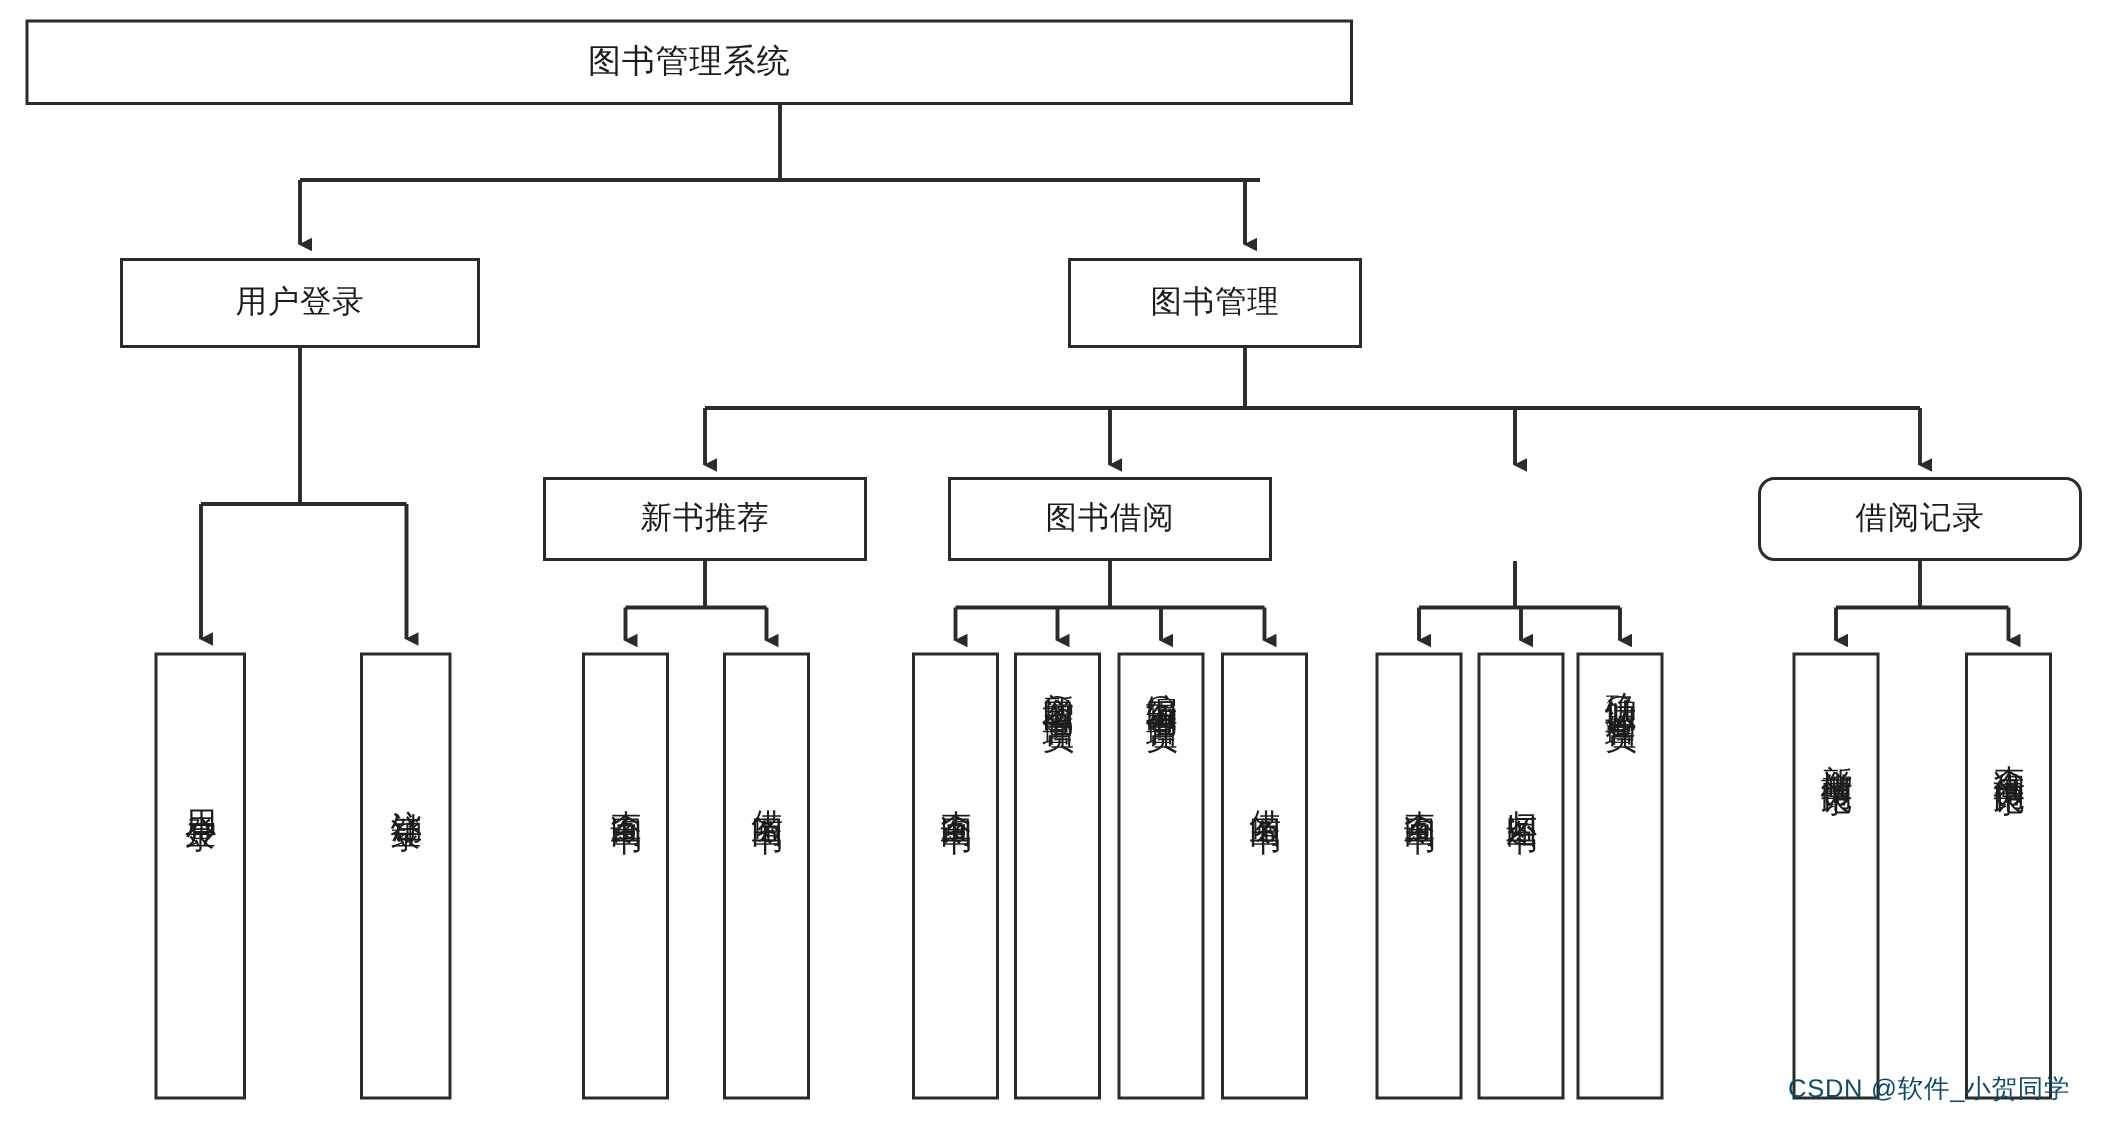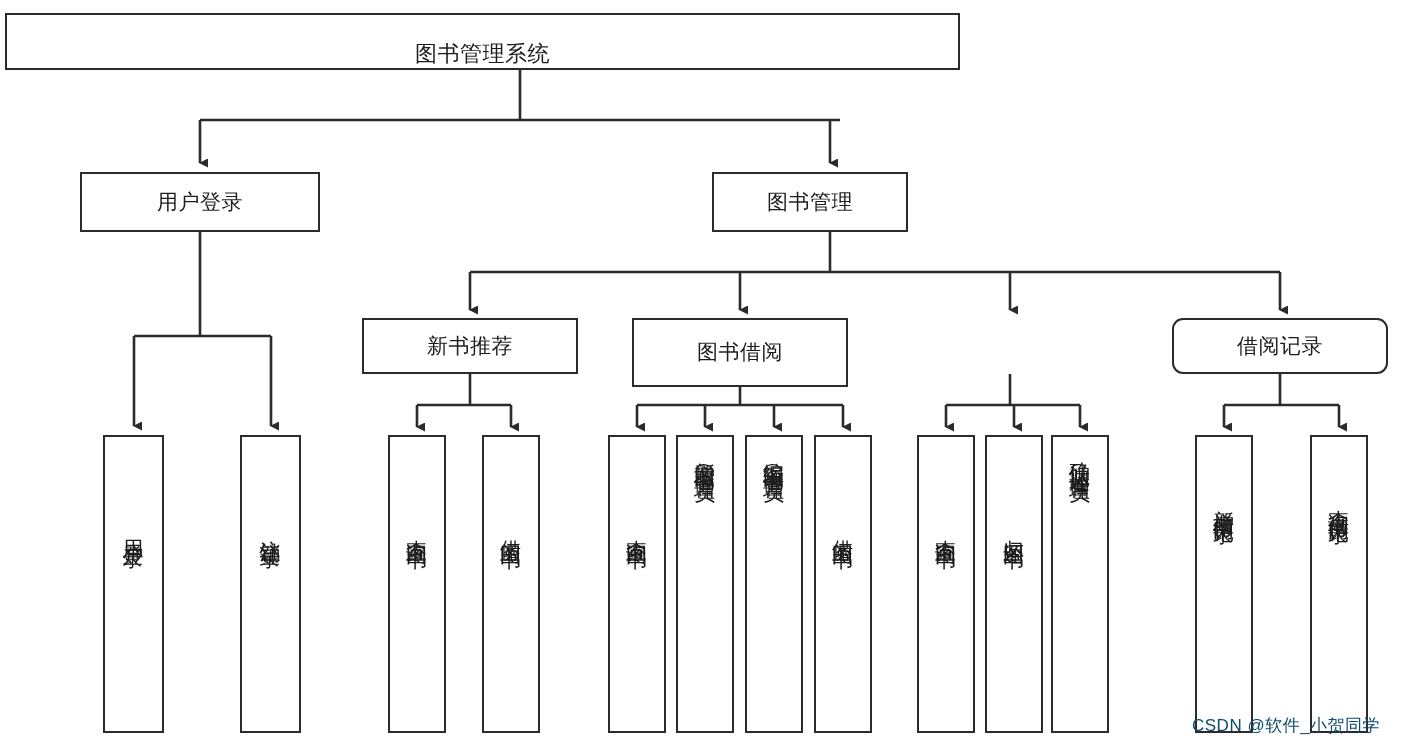--- a/index.html
+++ b/index.html
@@ -126,35 +126,35 @@
       <path d="M 1014 405 L 1014 427" marker-end="url(#arrowhead)"></path>
       <path d="M 1080 405 L 1080 427" marker-end="url(#arrowhead)"></path>
 
       <path d="M 1280 374 L 1280 405"></path>
       <path d="M 1224 405 L 1339 405"></path>
       <path d="M 1224 405 L 1224 427" marker-end="url(#arrowhead)"></path>
       <path d="M 1339 405 L 1339 427" marker-end="url(#arrowhead)"></path>
     </g>
   </svg>
 
-  <div class="node horiz root" style="left:5px; top:13px; width:955px; height:57px;align-items:flex-end;">
+  <div class="node horiz root" style="left:17px; top:13px; width:885px; height:57px;">
     <span class="node-label">图书管理系统</span>
   </div>
 
   <div class="node horiz" style="left:80px; top:172px; width:240px; height:60px;">
     <span class="node-label">用户登录</span>
   </div>
   <div class="node horiz" style="left:712px; top:172px; width:196px; height:60px;">
     <span class="node-label">图书管理</span>
   </div>
 
   <div class="node horiz" style="left:362px; top:318px; width:216px; height:56px;">
     <span class="node-label">新书推荐</span>
   </div>
-  <div class="node horiz" style="left:632px; top:318px; width:216px; height:69px;">
+  <div class="node horiz" style="left:632px; top:318px; width:216px; height:56px;">
     <span class="node-label">图书借阅</span>
   </div>
   <div class="node horiz" style="left:1172px; top:318px; width:216px; height:56px;border-radius:11px;">
     <span class="node-label">借阅记录</span>
   </div>
 
   <div class="node vert mid" style="left:103px; top:435px; width:61px; height:298px;">
     <span class="node-label">用户登录</span>
   </div>
   <div class="node vert mid" style="left:240px; top:435px; width:61px; height:298px;">

